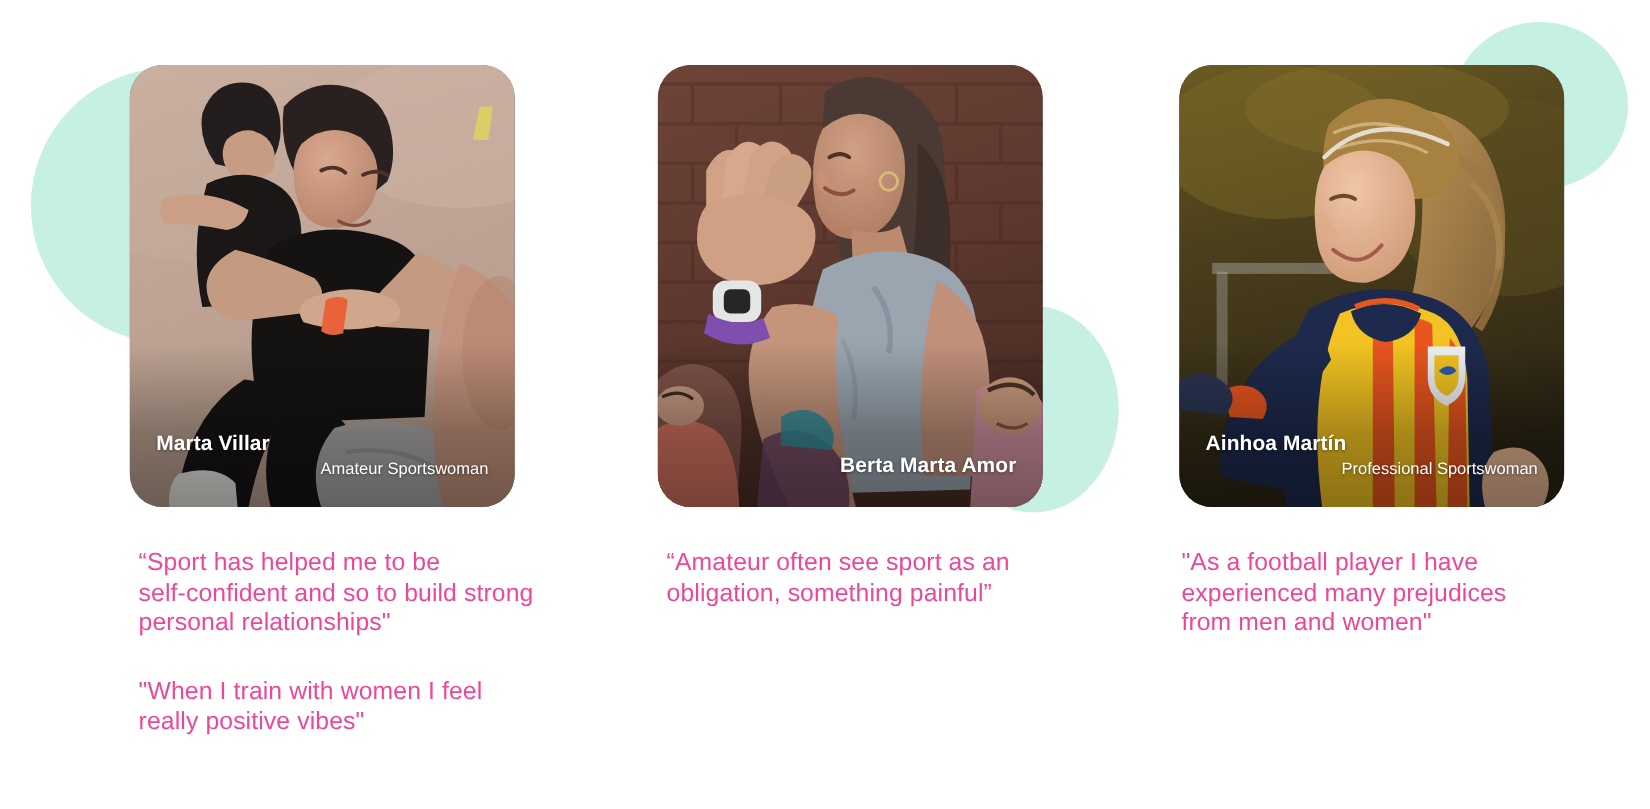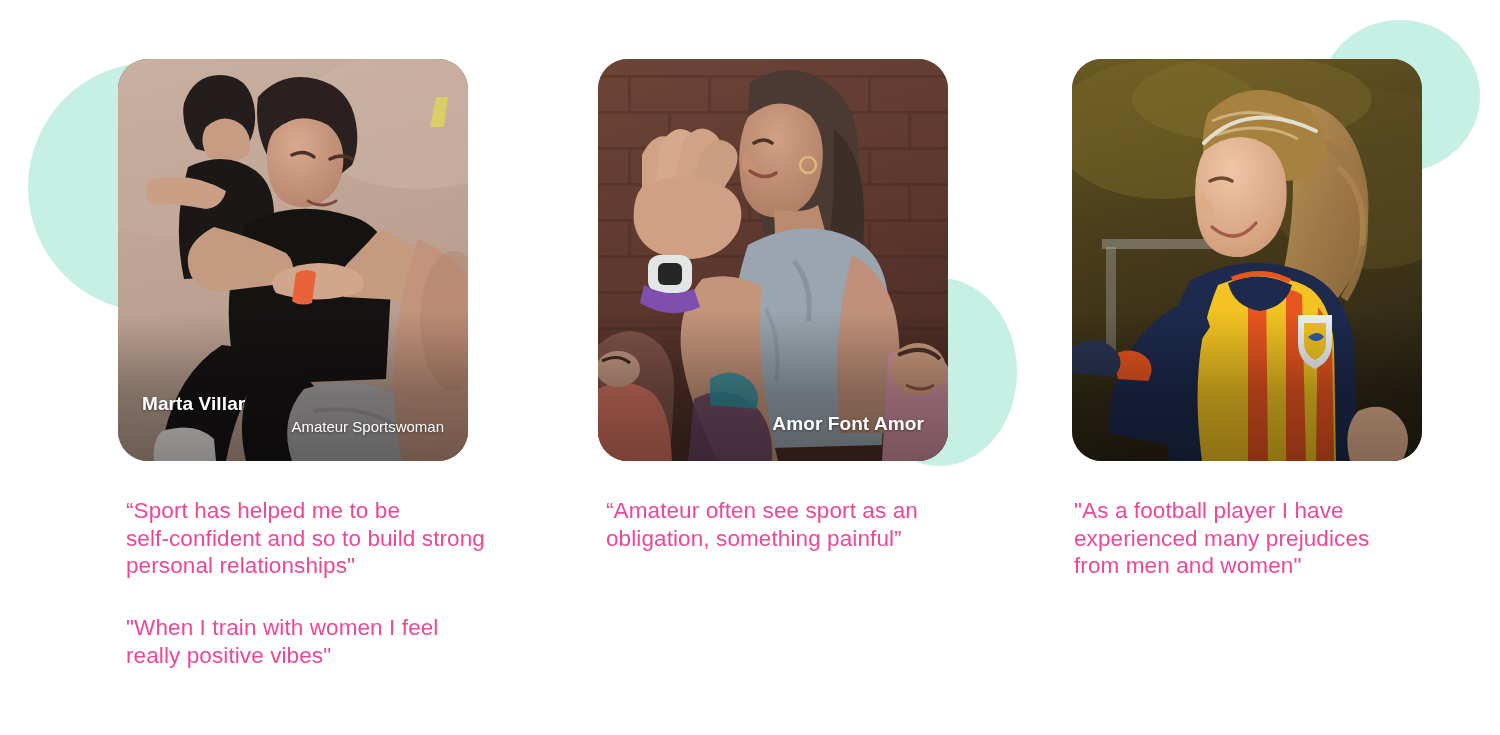--- a/index.html
+++ b/index.html
@@ -267,21 +267,21 @@
           <path d="M4 302 q16 -8 28 2" stroke="#3a2a24" stroke-width="3" fill="none"></path>
           <path d="M290 296 q32 -20 56 6 q16 20 12 62 l-2 38 l-72 0 Z" fill="#cf8f9e"></path>
           <ellipse cx="320" cy="310" rx="28" ry="26" fill="#cb9a7d"></ellipse>
           <path d="M300 296 q26 -12 42 4" stroke="#4b3228" stroke-width="4" fill="none"></path>
           <path d="M308 326 q16 8 28 0" stroke="#8c4f3e" stroke-width="3" fill="none"></path>
           <path d="M96 340 q34 -18 62 8 q18 18 16 54 l-84 0 Z" fill="#6b4460" opacity="0.9"></path>
           <path d="M112 320 q22 -14 40 2 q12 12 6 28 l-46 -4 Z" fill="#2e8f9e" opacity="0.85"></path>
         </svg>
         <div class="card-overlay"></div>
         <div class="card-caption align-right">
-          <div class="caption-name">Amor Font Amor</div>
+          <div class="caption-name">Berta Marta Amor</div>
         </div>
       </div>
 
       <div class="quotes">
         <p class="quote">“Amateur often see sport as an
 obligation, something painful”</p>
       </div>
     </div>
 
     <div class="column col-2">
@@ -342,20 +342,24 @@
           <path d="M232 264 l22 0 l0 20 q0 12 -11 17 q-11 -5 -11 -17 Z" fill="#f2c322"></path>
           <path d="M236 278 q10 -8 16 0 q-8 8 -16 0 Z" fill="#2e5ba8"></path>
 
           <path d="M120 240 q-50 20 -72 72 q-14 34 -10 62 l56 12 q10 -72 44 -118 q-6 -22 -18 -28 Z" fill="#1d2a4d"></path>
           <path d="M40 296 q20 -10 34 2 q10 10 2 24 l-30 -2 Z" fill="#e8551f"></path>
           <path d="M0 288 q26 -16 44 4 q10 12 -2 26 l-42 -4 Z" fill="#2a3552"></path>
 
           <path d="M286 352 q28 -12 44 10 q12 18 0 40 l-52 0 q-8 -32 8 -50 Z" fill="#e2b391"></path>
         </svg>
         <div class="card-overlay"></div>
+        <div class="card-caption">
+          <div class="caption-name">Ainhoa Martín</div>
+          <div class="caption-role">Professional Sportswoman</div>
+        </div>
       </div>
 
       <div class="quotes">
         <p class="quote">"As a football player I have
 experienced many prejudices
 from men and women"</p>
       </div>
     </div>
 
   </div>

